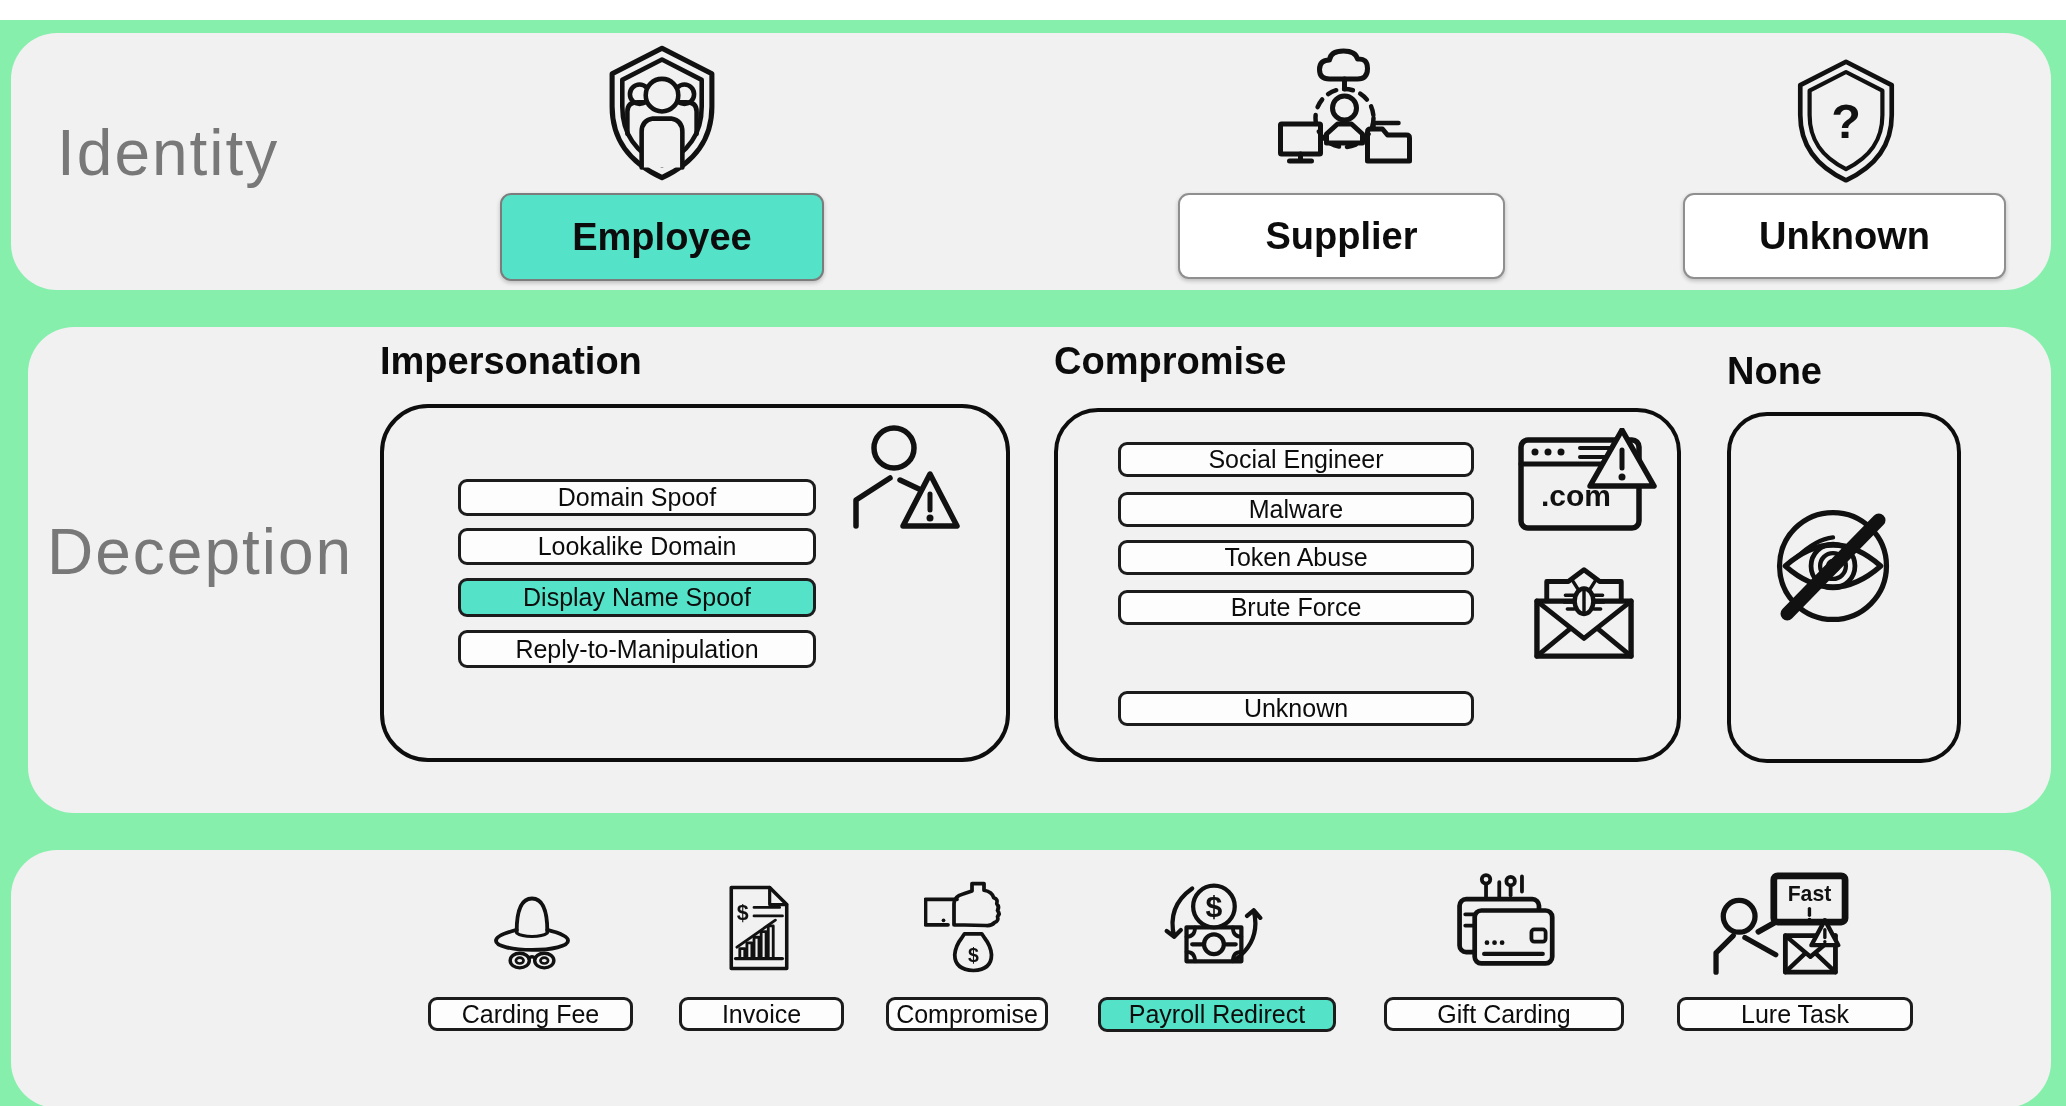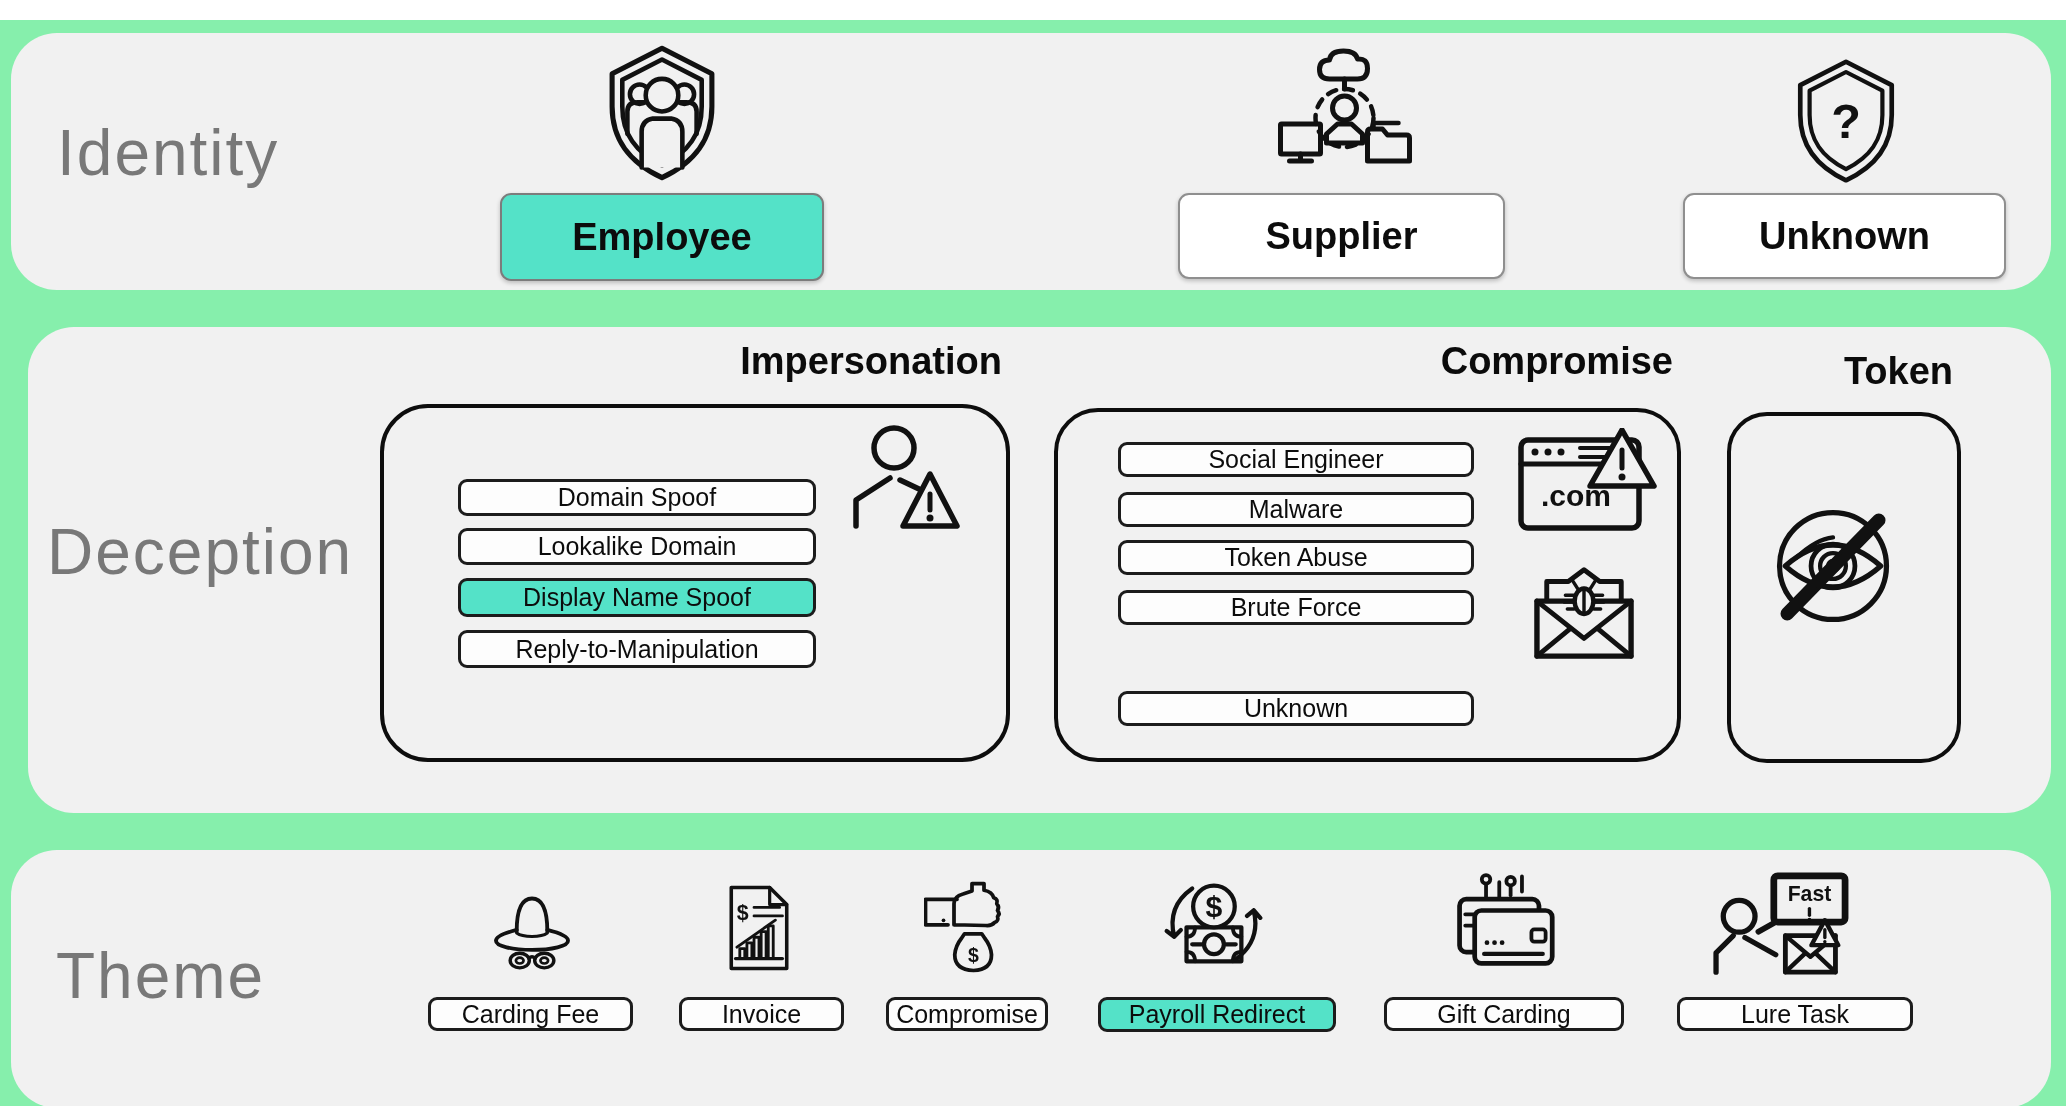--- a/index.html
+++ b/index.html
@@ -12,21 +12,21 @@
   .stage{
     position:relative;width:2066px;height:1106px;background:#86efac;overflow:hidden;
     font-family:"Liberation Sans", sans-serif;color:var(--ink);margin-top:20px;
   }
   .panel{position:absolute;background:var(--panel);border-radius:46px;}
   .row-label{
     position:absolute;font-size:64px;color:var(--label-gray);letter-spacing:2px;
     font-weight:400;line-height:1;opacity:.92;
   }
   .group-heading{
-    position:absolute;font-size:38px;font-weight:700;text-align:right;line-height:1;color:#0b0b0b;
+    position:absolute;font-size:38px;font-weight:700;text-align:left;line-height:1;color:#0b0b0b;
   }
   .group-box{position:absolute;border:4px solid #0d0d0d;background:transparent;}
   .opt{
     position:absolute;display:flex;align-items:center;justify-content:center;
     background:#fdfdfd;border:3px solid #1c1c1c;border-radius:9px;
     font-size:25px;color:#0c0c0c;white-space:nowrap;box-sizing:border-box;
   }
   .opt.lg{
     border:2px solid #8f8f8f;border-radius:11px;font-size:38px;font-weight:700;
     background:#ffffff;box-shadow:0 2px 4px rgba(0,0,0,.22);text-align:right;
@@ -138,38 +138,37 @@
       <rect class="s bg" stroke-width="5.5" x="6" y="42" width="96" height="56"></rect>
       <path class="s" stroke-width="5" d="M6 42 L54 80 L102 42"></path>
       <path class="s" stroke-width="5" d="M6 98 L40 70 M102 98 L68 70"></path>
       <path class="s" stroke-width="3.5" d="M48 30 L43 22 M60 30 L65 22"></path>
       <ellipse class="s bg" stroke-width="4.5" cx="54" cy="42" rx="9.5" ry="13"></ellipse>
       <path class="s" stroke-width="3.5" d="M54 29 V55"></path>
       <path class="s" stroke-width="3.5" d="M44 36 H35 M44 43 H34 M44 50 H37 M64 36 H73 M64 43 H74 M64 50 H71"></path>
     </svg>
   </span>
 
-  <div class="group-heading" style="left:1727px;top:332px;width:226px">Token</div>
+  <div class="group-heading" style="left:1727px;top:332px;width:226px">None</div>
   <div class="group-box" style="left:1727px;top:392px;width:226px;height:343px;border-radius:40px"></div>
 
   <span class="icon" style="left:1767px;top:483px">
     <svg width="132" height="126" viewBox="0 0 132 132">
       <circle class="s" stroke-width="5.5" cx="66" cy="66" r="56"></circle>
       <path class="s" stroke-width="5.5" d="M16 66 Q66 22 116 66 Q66 110 16 66 Z"></path>
       <path class="s" stroke-width="4.5" d="M28 57 Q48 38 66 36"></path>
       <circle class="s" stroke-width="5" cx="66" cy="66" r="23"></circle>
       <circle class="s" stroke-width="4.5" cx="66" cy="66" r="13.5"></circle>
       <circle class="s" stroke-width="4" cx="66" cy="66" r="5.5"></circle>
       <path class="s" stroke="#F1F1F1" stroke-width="14" d="M18 116 L114 18"></path>
       <path class="s" stroke-width="5.5" d="M18 116 L114 18"></path>
     </svg>
   </span>
 
   <div class="panel" style="left:11px;top:830px;width:2040px;height:258px"></div>
-  <div class="row-label" style="left:56px;top:924px">Theme</div>
 
   <span class="icon" style="left:486px;top:872px">
     <svg width="92" height="82" viewBox="0 0 120 104">
       <path class="s" stroke-width="5" d="M40 50 C40 22 47 7 60 7 C73 7 80 22 80 50"></path>
       <path class="s" stroke-width="5" d="M40 48 C24 52 13 57 13 62 C13 69 34 74 60 74 C86 74 107 69 107 62 C107 57 96 52 80 48"></path>
       <path class="s" stroke-width="4" d="M40 52 C48 58 72 58 80 52"></path>
       <ellipse class="s" stroke-width="4.5" cx="44" cy="88" rx="12.5" ry="9.5"></ellipse>
       <ellipse class="s" stroke-width="4.5" cx="76" cy="88" rx="12.5" ry="9.5"></ellipse>
       <ellipse class="s" stroke-width="3.5" cx="44" cy="88" rx="5" ry="3.8"></ellipse>
       <ellipse class="s" stroke-width="3.5" cx="76" cy="88" rx="5" ry="3.8"></ellipse>

